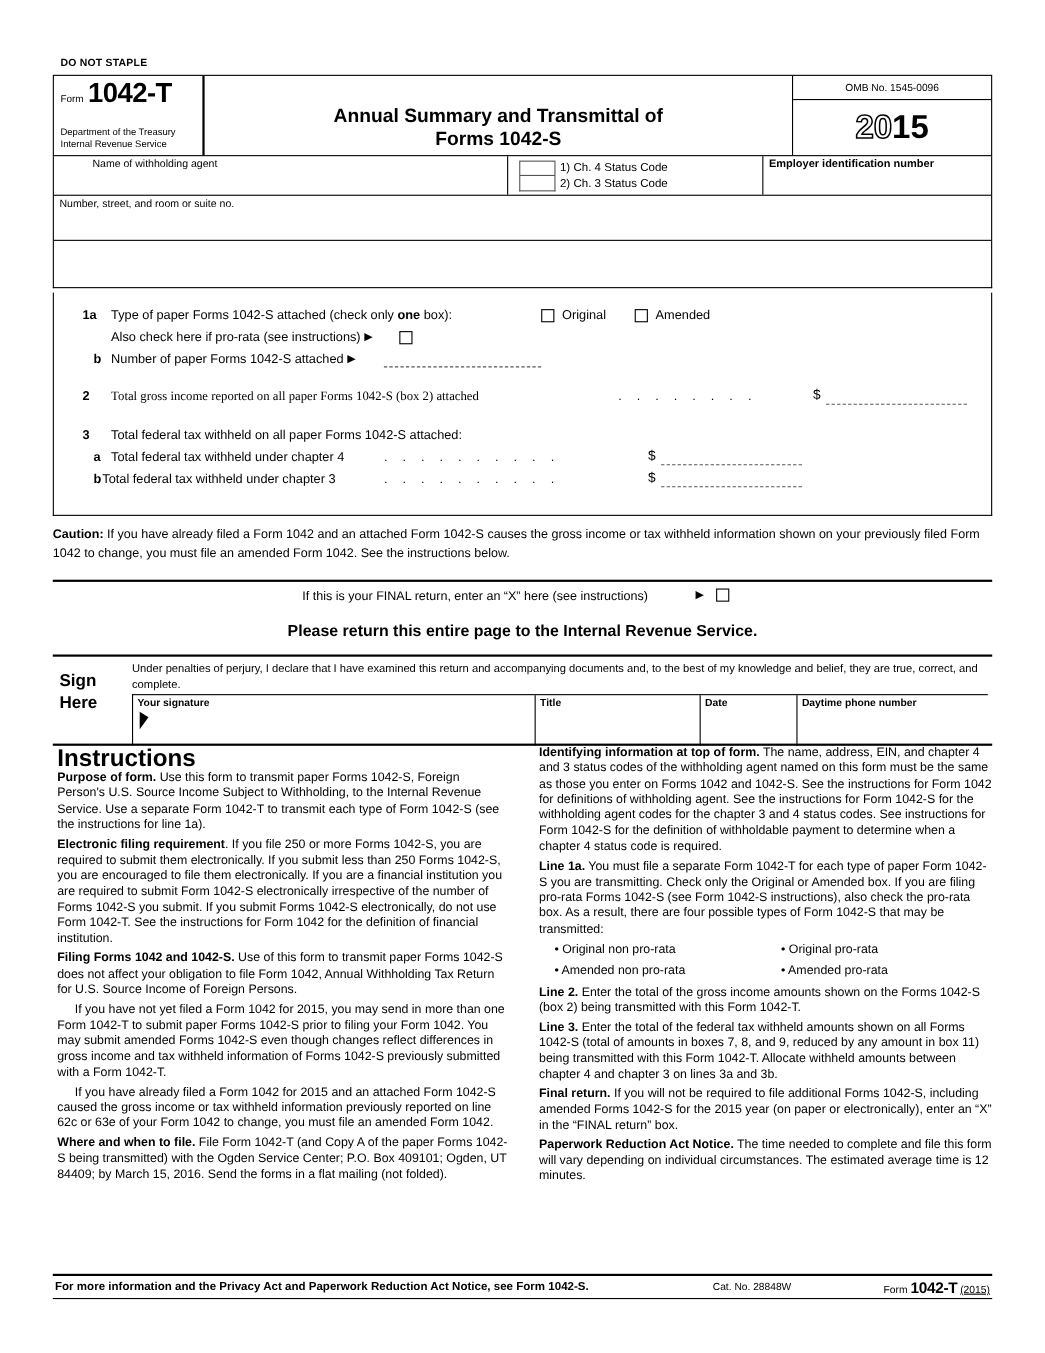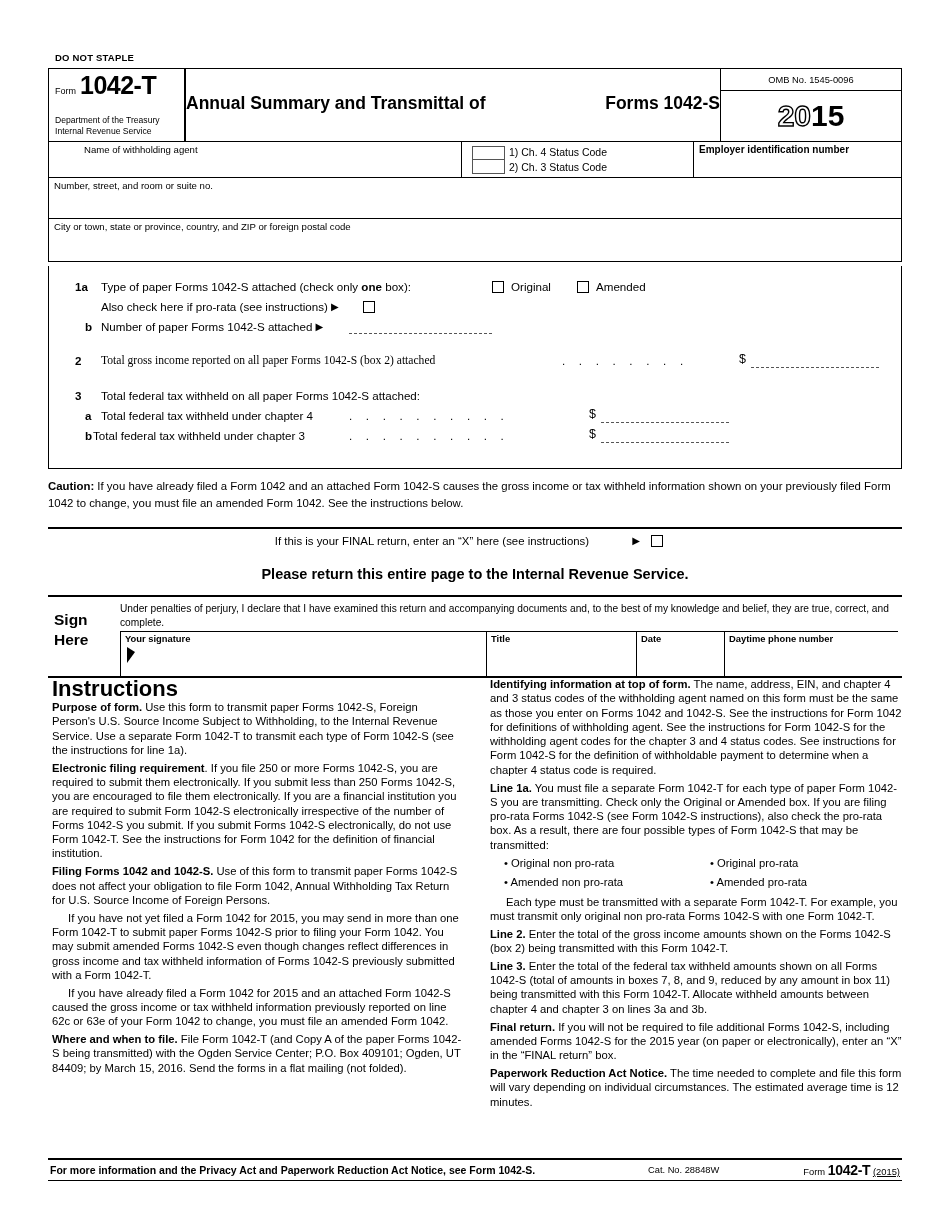--- a/index.html
+++ b/index.html
@@ -30,22 +30,22 @@
   }
   .mh-formline{ display:flex; align-items:baseline; }
   .mh-formword{ font-size:9px; margin-right:4px; }
   .mh-formnum{ font-size:25px; font-weight:bold; letter-spacing:-0.5px; line-height:1; }
   .mh-dept{
     position:absolute; left:6px; bottom:5px;
     font-size:8.6px; line-height:10.5px;
   }
   .mh-center{
     flex:1; border-right:1.6px solid #000;
-    display:flex; flex-direction:row;
-    align-items:center; justify-content:space-between;
+    display:flex; flex-direction:column;
+    align-items:center; justify-content:flex-end;
     padding-bottom:4px;
   }
   .mh-title{ font-size:17.5px; font-weight:bold; line-height:21px; text-align:center; }
   .mh-right{ width:180px; display:flex; flex-direction:column; }
   .mh-omb{
     height:22px; border-bottom:1px solid #000;
     font-size:9.3px; display:flex; align-items:center; justify-content:center;
   }
   .mh-year{
     flex:1; display:flex; align-items:center; justify-content:center;
@@ -229,24 +229,20 @@
       </div>
       <div class="ein-cell">
         <div class="ab-label-b">Employer identification number</div>
         <div class="ab-label"></div>
       </div>
     </div>
     <div class="ab-row ab-r2">
       <div class="ab-label">Number, street, and room or suite no.</div>
       <div class="ab-label"></div>
     </div>
-    <div class="ab-row ab-r3">
-      <div class="ab-label">City or town, state or province, country, and ZIP or foreign postal code</div>
-      <div class="ab-label"></div>
-    </div>
   </div>
 
   <div class="bodybox">
 
     <span class="lnum" style="left:26px; top:14px;">1a</span>
     <span class="ln" style="left:52px; top:14px;"><span>Type of paper Forms 1042-S attached (check only </span><b>one</b><span> box):</span></span>
     <span class="cbox" style="position:absolute; left:443px; top:15px;"></span>
     <span class="ln" style="left:462px; top:14px;">Original</span>
     <span class="cbox" style="position:absolute; left:528px; top:15px;"></span>
     <span class="ln" style="left:547px; top:14px;">Amended</span>
@@ -341,21 +337,20 @@
       <div class="bullets">
         <div class="bcol">
           <p>• Original non pro-rata</p>
           <p>• Amended non pro-rata</p>
         </div>
         <div class="bcol">
           <p>• Original pro-rata</p>
           <p>• Amended pro-rata</p>
         </div>
       </div>
-      <p class="ind">Each type must be transmitted with a separate Form 1042-T. For example, you must transmit only original non pro-rata Forms 1042-S with one Form 1042-T.</p>
       <p><b>Line 2.</b> Enter the total of the gross income amounts shown on the Forms 1042-S (box 2) being transmitted with this Form 1042-T.</p>
       <p><b>Line 3.</b> Enter the total of the federal tax withheld amounts shown on all Forms 1042-S  (total of amounts in boxes 7, 8, and 9, reduced by any amount in box 11) being transmitted with this Form 1042-T. Allocate withheld amounts between chapter 4 and chapter 3 on lines 3a and 3b.</p>
       <p><b>Final return.</b> If you will not be required to file additional Forms 1042-S, including amended Forms 1042-S for the 2015 year (on paper or electronically), enter an “X” in the “FINAL return” box.</p>
       <p><b>Paperwork Reduction Act Notice.</b> The time needed to complete and file this form will vary depending on individual circumstances. The estimated average time is 12 minutes.</p>
     </div>
 
   <div class="hr-thick" style="top:1158px;"></div>
   <div class="footwrap">
     <div class="footrow">
       <span class="foot-left">For more information and the Privacy Act and Paperwork Reduction Act Notice, see Form 1042-S.</span>

